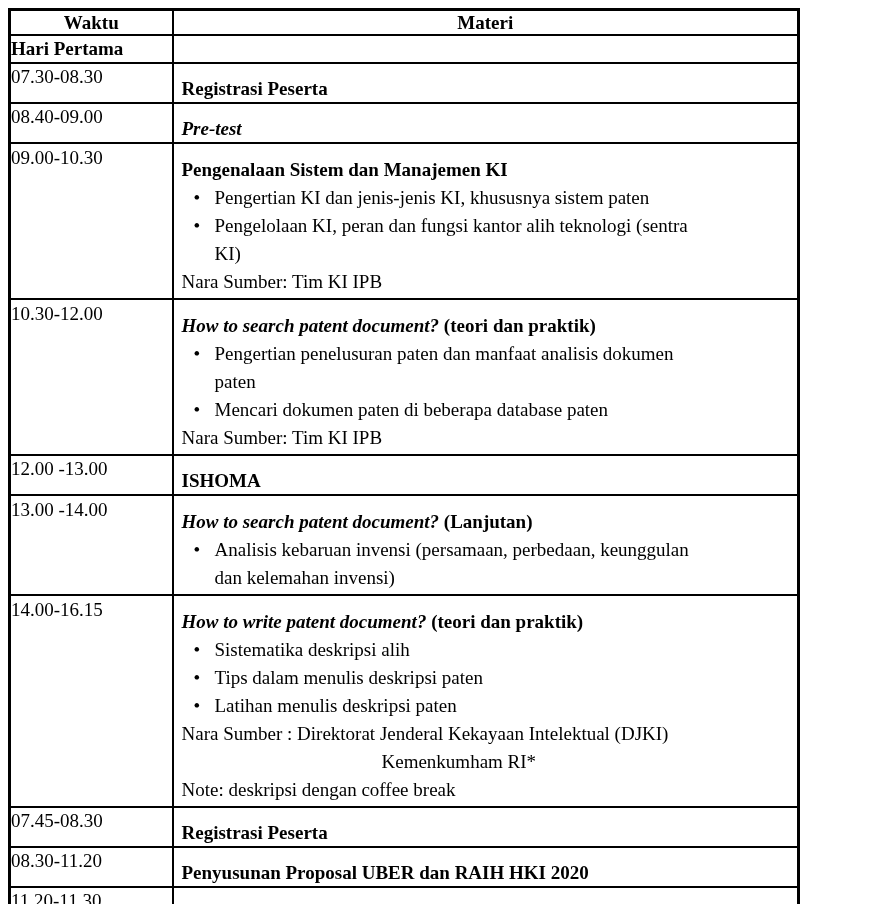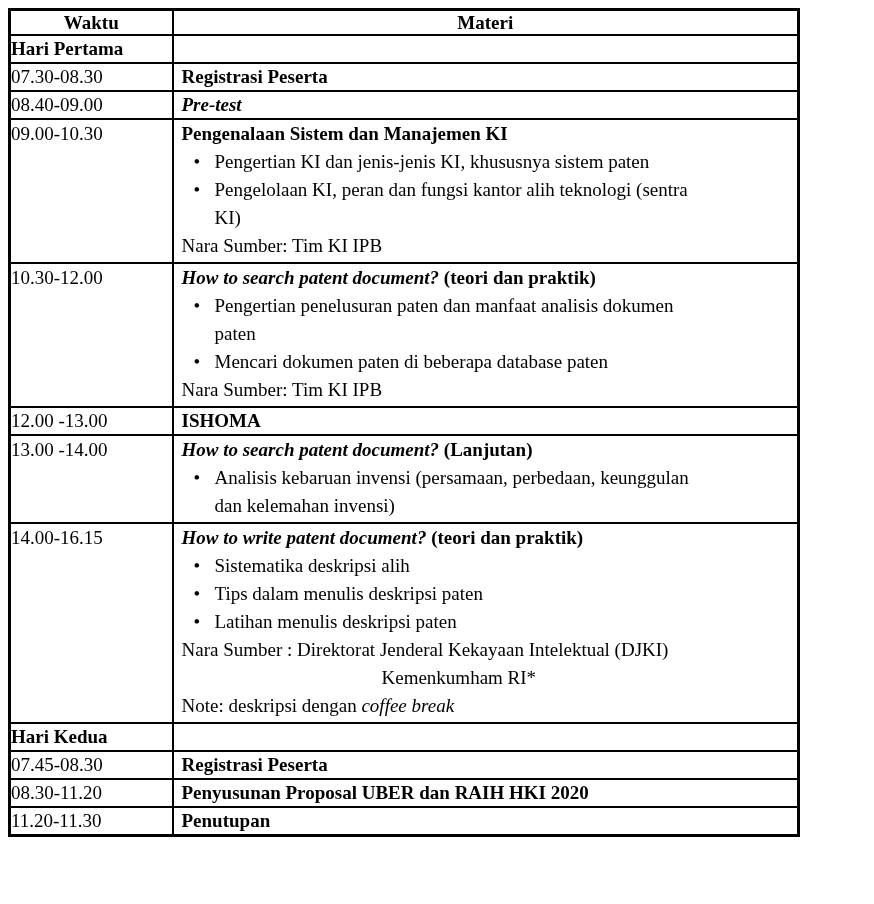--- a/index.html
+++ b/index.html
@@ -37,21 +37,21 @@
   }
   td.c-time {
     text-align: left;
     line-height: 28px;
     white-space: nowrap;
   }
   td.c-time.day {
     font-weight: bold;
   }
   td.c-materi {
-    padding: 0 6px 0 8px;
+    padding: 12px 6px 0 8px;
   }
   tr:not(.single) td.c-materi {
     padding-bottom: 2px;
   }
   .line {
     line-height: 28px;
   }
   tr.single .line,
   tr.single td.c-time {
     line-height: 26px;
@@ -65,21 +65,21 @@
     left: 12px;
     top: 0;
   }
   .line.cont {
     padding-left: 33px;
   }
   .line.indent {
     padding-left: 200px;
   }
   .b  { font-weight: bold; }
-  .i  { font-style: italic; }
+  .i  { }
   .bi { font-weight: bold; font-style: italic; }
   .r  { font-weight: normal; font-style: normal; }
 </style>
 </head>
 <body>
 
 <div class="page">
   <table class="schedule">
     <colgroup>
       <col style="width:163px">
@@ -148,24 +148,20 @@
             <div class="line title"><span class="bi">How to write patent document?</span><span class="b"> (teori dan praktik)</span></div>
             <div class="line bullet"><span class="dot">•</span><span class="r">Sistematika deskripsi alih</span></div>
             <div class="line bullet"><span class="dot">•</span><span class="r">Tips dalam menulis deskripsi paten</span></div>
             <div class="line bullet"><span class="dot">•</span><span class="r">Latihan menulis deskripsi paten</span></div>
             <div class="line plain"><span class="r">Nara Sumber : Direktorat Jenderal Kekayaan Intelektual (DJKI)</span></div>
             <div class="line indent"><span class="r">Kemenkumham RI*</span></div>
             <div class="line plain"><span class="r">Note: deskripsi dengan </span><span class="i">coffee break</span></div>
           </td>
         </tr>
         <tr class="single">
-          <td class="c-time day">Hari Kedua</td>
-          <td class="c-materi"></td>
-        </tr>
-        <tr class="single">
           <td class="c-time">07.45-08.30</td>
           <td class="c-materi">
             <div class="line title"><span class="b">Registrasi Peserta</span></div>
           </td>
         </tr>
         <tr class="single">
           <td class="c-time">08.30-11.20</td>
           <td class="c-materi">
             <div class="line title"><span class="b">Penyusunan Proposal UBER dan RAIH HKI 2020</span></div>
           </td>

